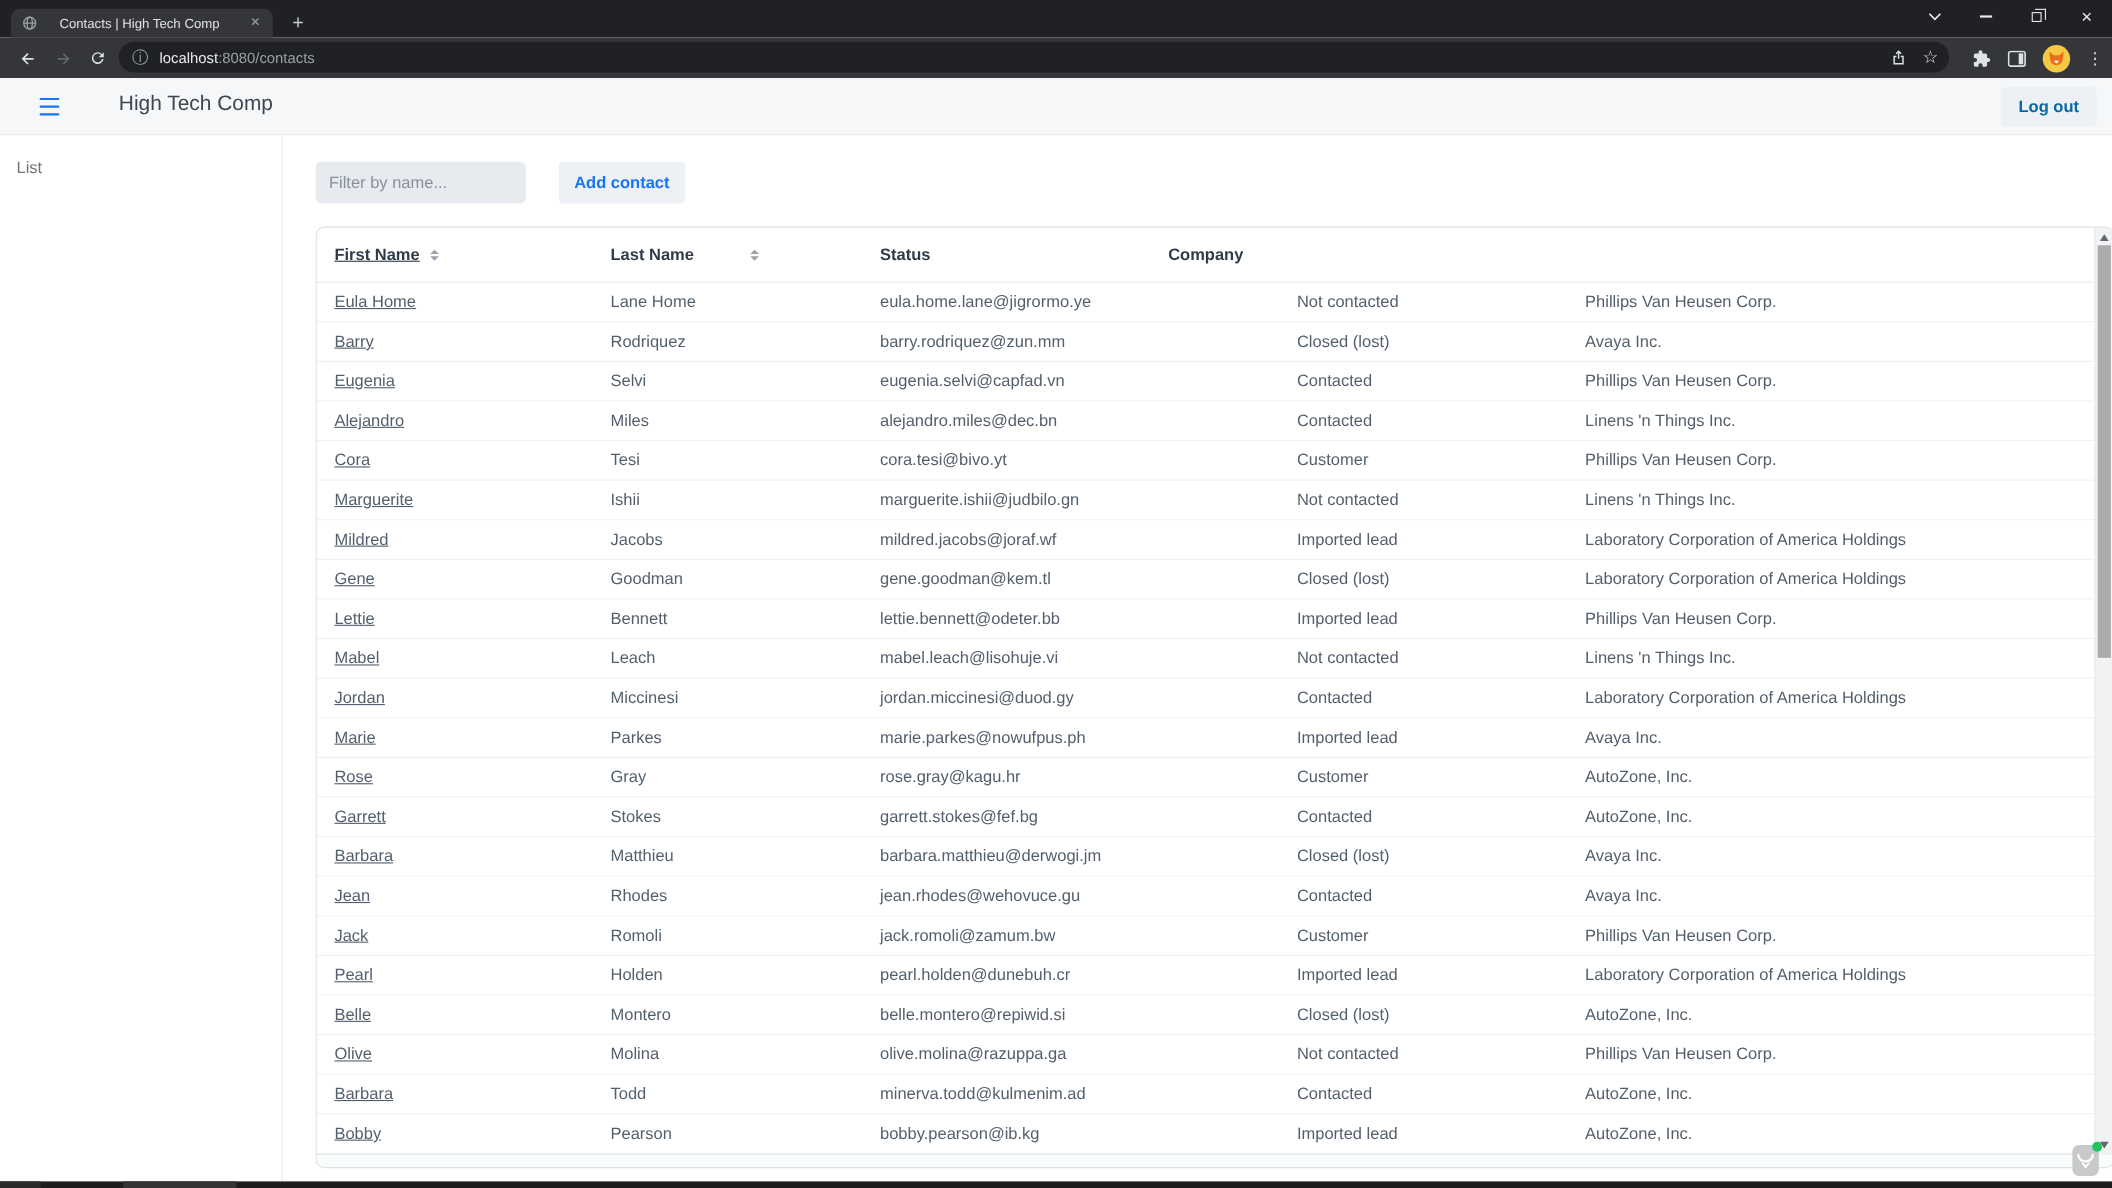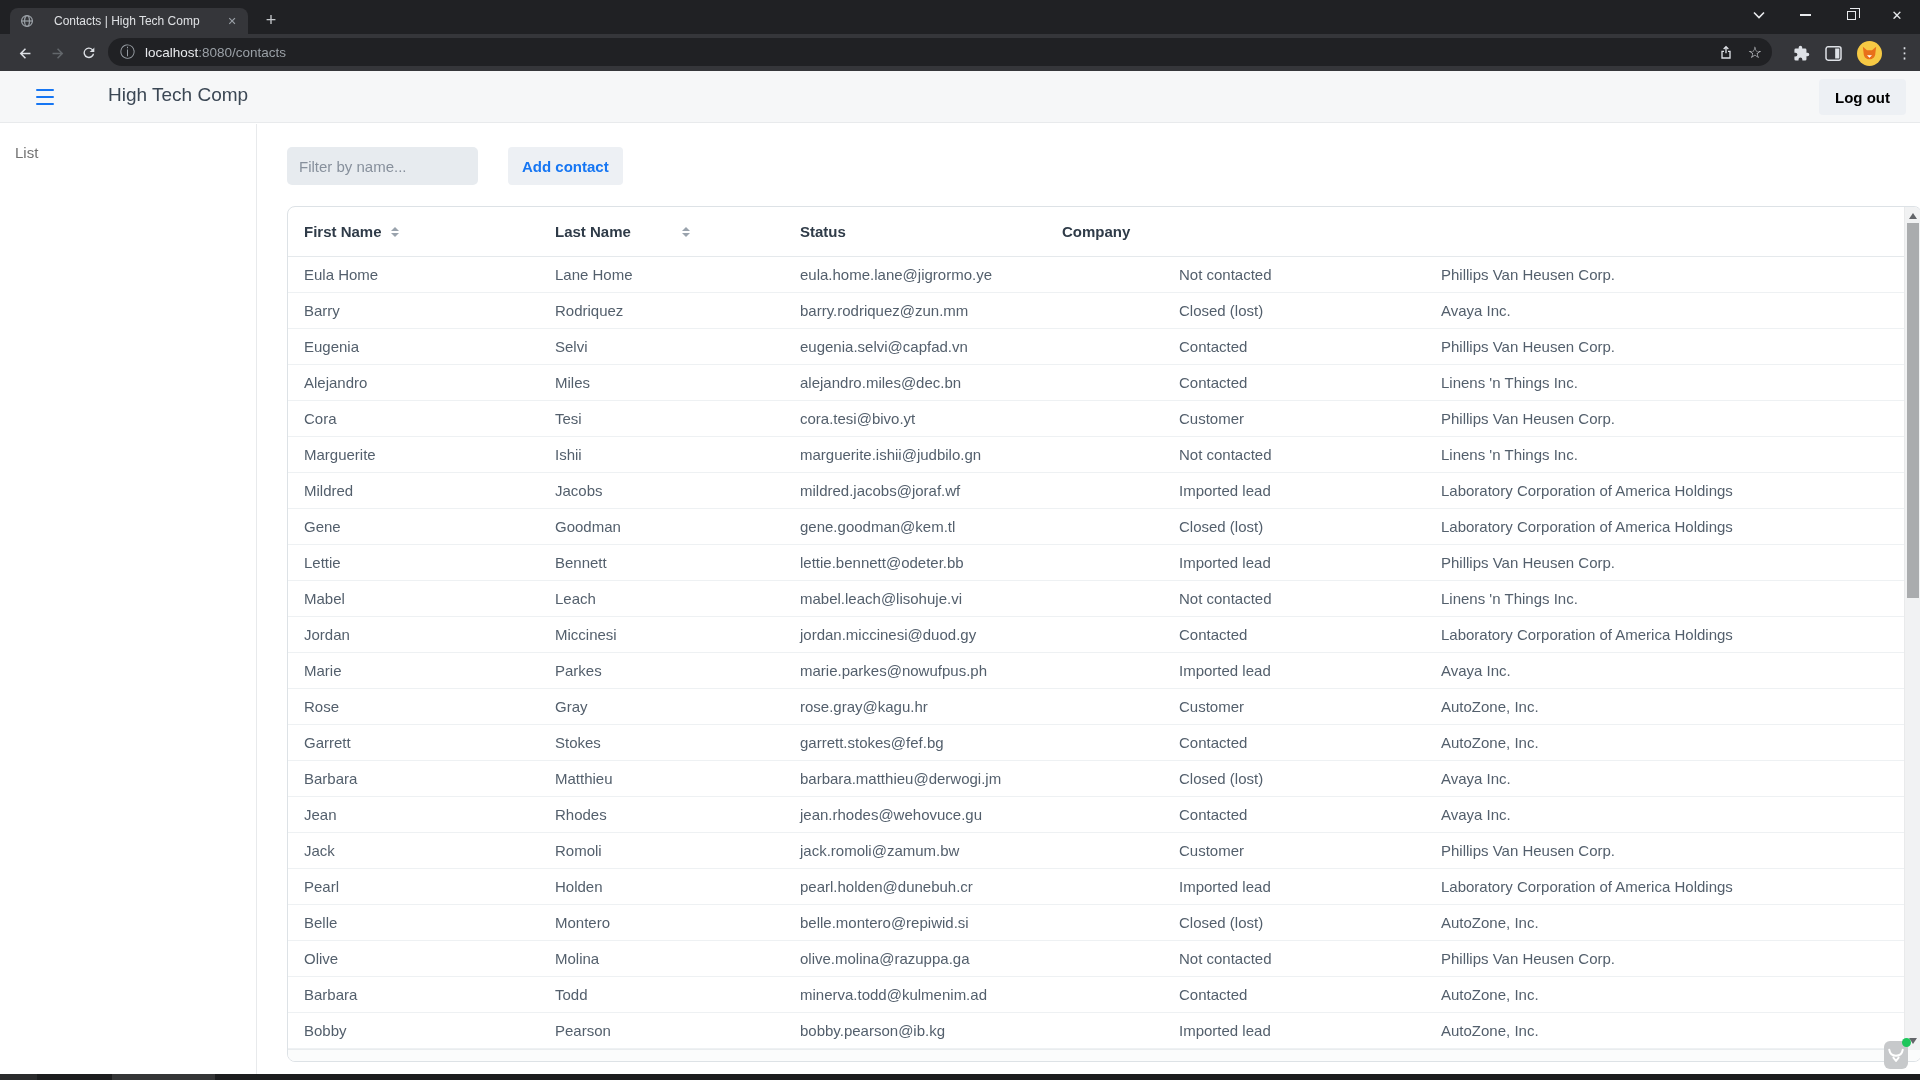--- a/index.html
+++ b/index.html
@@ -40,21 +40,21 @@
   .kebab { color:#dee1e6; font-size:15px; letter-spacing:0; }
 
   
   .app-header { position:absolute; left:0; top:71px; width:1920px; height:52px; background:#f6f7f8;
                 border-bottom:1px solid #e8eaec; }
   .hamburger { position:absolute; left:28px; top:14px; width:34px; height:24px; padding:4px 8px;
                display:flex; flex-direction:column; justify-content:space-between; }
   .hamburger div { width:18px; height:2.4px; background:#1676f3; border-radius:1px; }
   .app-title { position:absolute; left:108px; top:13px; font-size:19px; color:#3b4754; }
   .logout-btn { position:absolute; right:14px; top:8px; height:36px; padding:0 16px; background:#edf0f4;
-                border:none; border-radius:4px; color:#000000; font-size:15px; font-weight:600;
+                border:none; border-radius:4px; color:#0369a1; font-size:15px; font-weight:600;
                 font-family:"Liberation Sans", sans-serif; }
 
   .app-body { position:absolute; left:0; top:124px; width:1920px; height:950px; background:#fff; }
   .sidebar { position:absolute; left:0; top:0; width:257px; height:950px; border-right:1px solid #e8eaec; }
   .side-link { position:absolute; left:15px; top:20px; color:#737373; font-size:15px; }
 
   .main { position:absolute; left:272px; top:0; width:1663px; height:950px; }
   .filter-input { position:absolute; left:15px; top:23px; width:191px; height:38px; background:#e7ebef;
                   border:none; border-radius:5px; padding:0 12px; font-size:15px;
                   font-family:"Liberation Sans", sans-serif; color:#2d3845; }
@@ -65,21 +65,21 @@
 
   
   .grid { position:absolute; left:15px; top:82px; width:1635px; height:856px;
           border:1px solid #dde2e6; border-radius:8px; background:#fff; overflow:hidden; }
   .g-head { display:flex; height:50px; align-items:center; border-bottom:1px solid #e5e9ec; }
   .g-hcell { display:flex; align-items:center; padding-left:16px; font-size:15px; font-weight:600;
              color:#2f3b48; height:100%; }
   .g-row { display:flex; height:36px; align-items:center; border-bottom:1px solid #eef1f3; }
   .g-cell { padding-left:16px; font-size:15px; color:#535f6c; white-space:nowrap; overflow:hidden;
             text-overflow:ellipsis; }
-  .c0 { width:251px; } .c1 { width:245px;gap:42px; } .c2 { width:379px; } .c3 { width:262px; }
+  .c0 { width:251px;text-decoration:underline; } .c1 { width:245px;gap:42px; } .c2 { width:379px; } .c3 { width:262px; }
   .c4 { flex:1; padding-right:24px;align-items:center; }
   .sorter { display:inline-flex; flex-direction:column; margin-left:9px; gap:2px; }
   .sorter i { width:0; height:0; border-left:4px solid transparent; border-right:4px solid transparent; }
   .sorter .up { border-bottom:4px solid #9aa3ad; }
   .sorter .dn { border-top:4px solid #9aa3ad; }
   .g-hscroll { position:absolute; left:0; bottom:0; width:100%; height:12px; background:#fbfcfc;
                border-top:1px solid #e9ecee; }
 
   .vscroll { position:absolute; right:0; top:0; width:17px; height:843px; background:#f1f2f3;
              border-left:1px solid #e9eaeb; }

